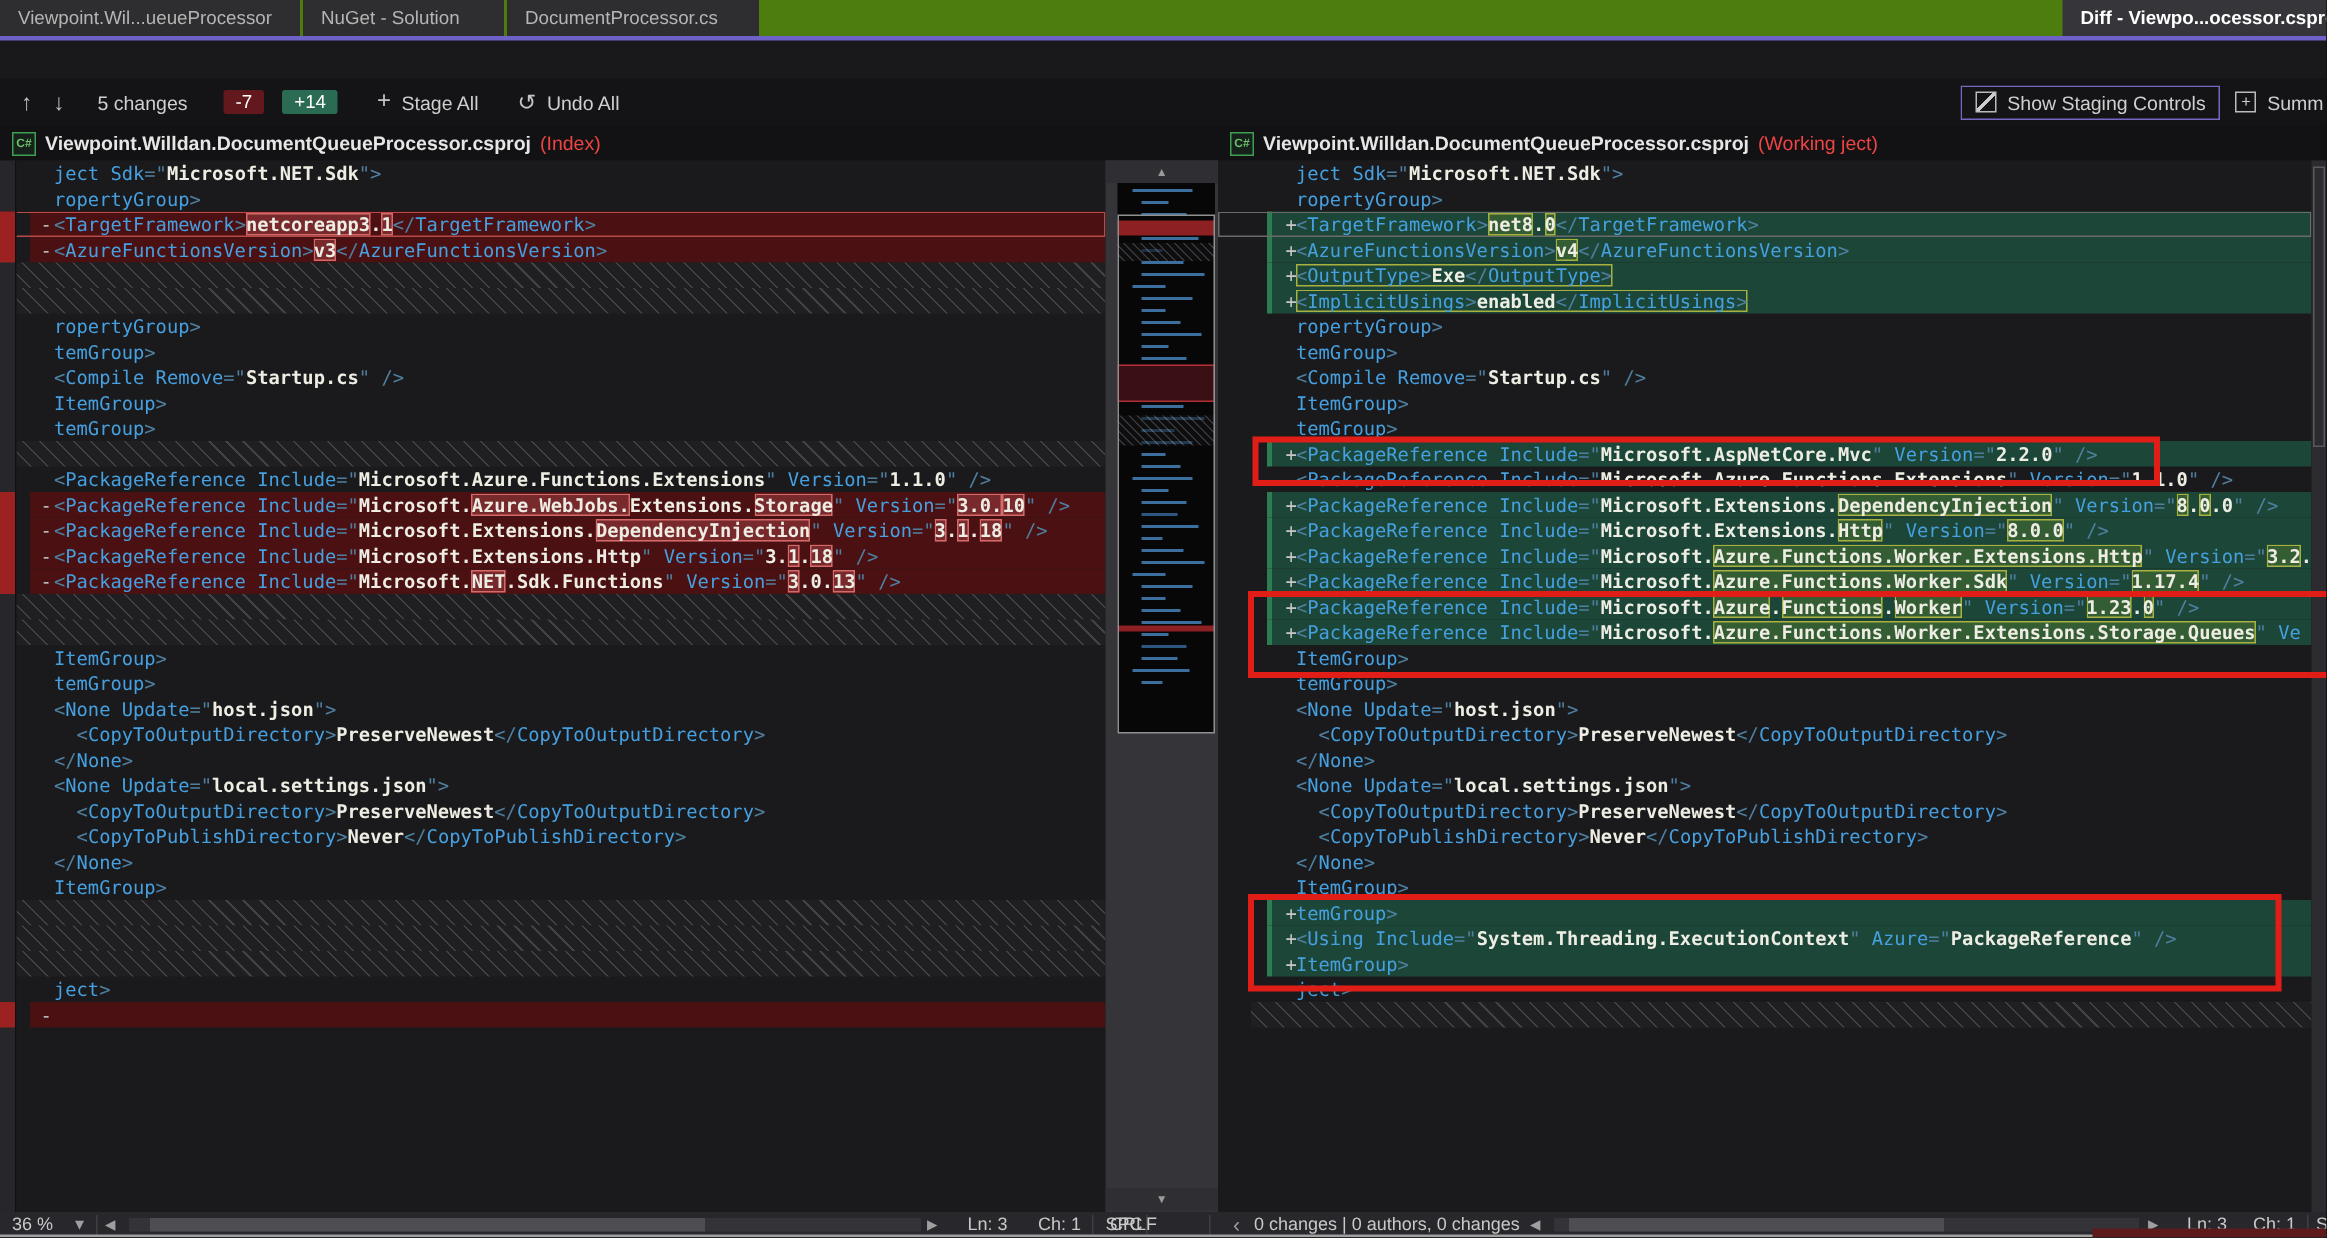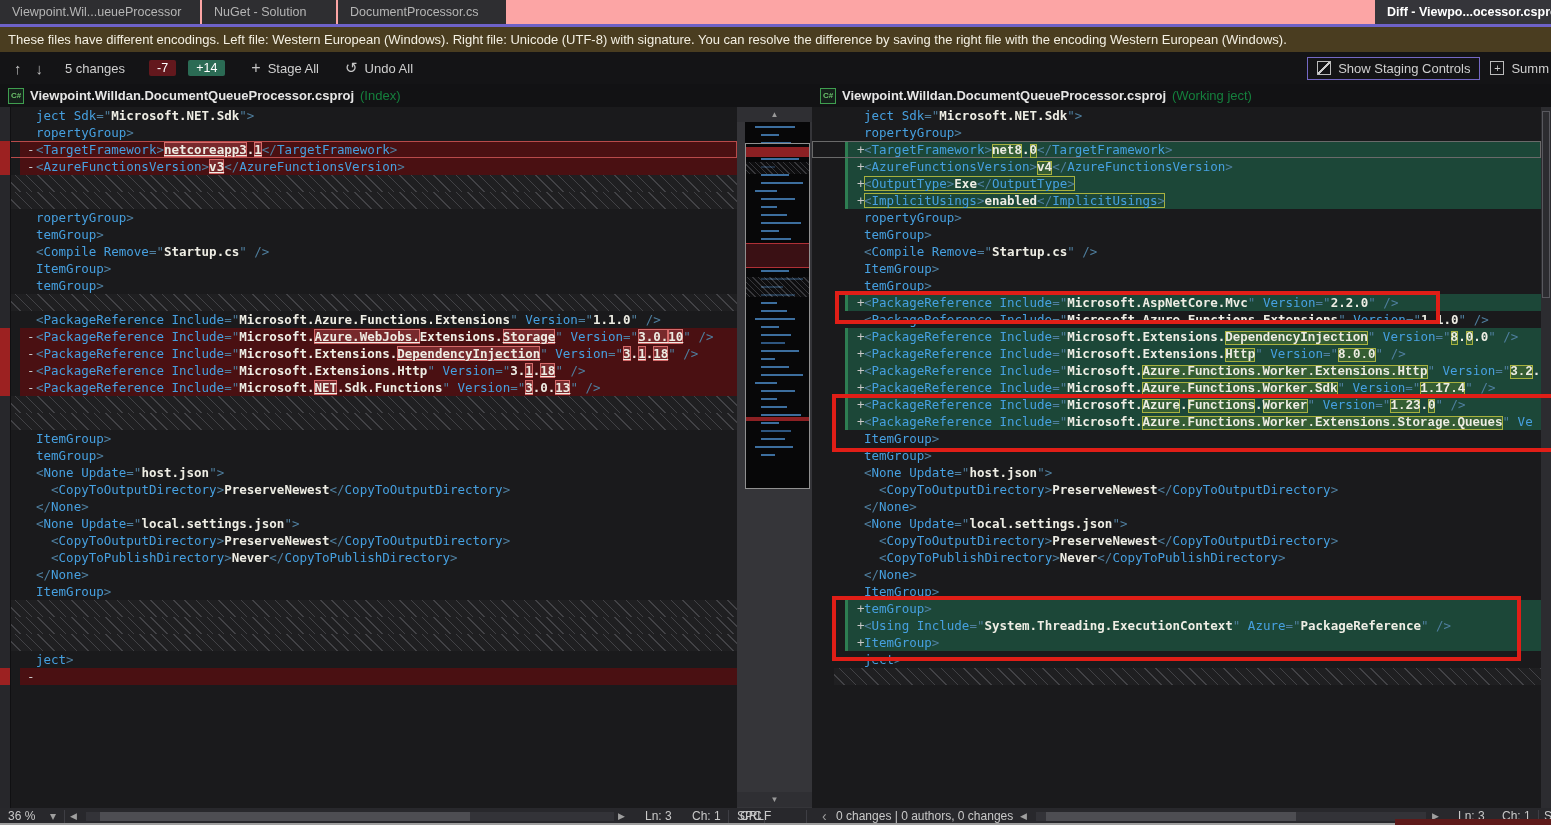--- a/index.html
+++ b/index.html
@@ -1,20 +1,20 @@
 <!DOCTYPE html>
 <html><head>
 <meta charset="utf-8">
 <style>
   html,body{margin:0;padding:0;background:#0d0d0d;}
   .screen{position:relative;width:1551px;height:825px;background:#19191b;overflow:hidden;
           font-family:"Liberation Sans",sans-serif;}
 
   
-  .tabbar{position:absolute;top:0;left:0;right:0;height:24px;background:#fca5a5;display:flex;}
+  .tabbar{position:absolute;top:0;left:0;right:0;height:24px;background:#4d7c0f;display:flex;}
   .tab{height:24px;line-height:24px;background:#2e2e31;color:#b5b5b5;font-size:12.5px;
        padding:0 12px;margin-right:2px;white-space:nowrap;overflow:hidden;cursor:default;}
   .tab.t1{width:176px}.tab.t2{width:110px}.tab.t3{width:144px}
   .tab-spacer{flex:1}
   .tab.active{background:#35353a;color:#ffffff;font-weight:bold;width:152px;margin-right:0;}
   .accent{position:absolute;top:24px;left:0;right:0;height:3px;background:#6e62c8;}
 
   
   .notice{position:absolute;top:27px;left:0;right:0;height:25px;background:#4a3d20;color:#f3efe2;
           font-size:13px;line-height:25px;padding-left:8px;white-space:nowrap;overflow:hidden;}
@@ -39,43 +39,43 @@
   .sum-btn{margin-left:0;margin-right:0;white-space:nowrap;}
 
   
   .header-band{position:absolute;top:84px;left:0;right:0;height:23px;background:#121214;}
   .pane{position:absolute;top:84px;height:724px;}
   .pane-left{left:0;width:737px;}
   .pane-right{left:812px;width:729px;}
   .pane-header{height:23px;display:flex;align-items:center;gap:6px;font-size:13px;color:#e6e6e6;
                padding-left:8px;position:relative;z-index:2;white-space:nowrap;}
   .fname{font-weight:bold;}
-  .fsuffix{color:#15803d;}
+  .fsuffix{color:#ef4444;}
   .csicon{width:14px;height:14px;border:1px solid #3f9e4f;color:#6cc26c;font-size:8px;font-weight:bold;
           display:flex;align-items:center;justify-content:center;background:#15211a;flex:0 0 auto;}
 
   .code{position:absolute;top:23px;left:0;right:0;bottom:0;overflow:hidden;background:#1a1a1c;
         font-family:"DejaVu Sans Mono","Liberation Mono",monospace;font-size:12.5px;}
   .row{height:17px;line-height:17px;white-space:pre;position:relative;}
   .pane-left  .row{padding-left:36px;}
   .pane-left  .row .pfx{position:absolute;left:27px;}
   .pane-right .row{padding-left:52px;}
   .pane-right .row .pfx{position:absolute;left:45px;}
   .pfx{color:#c8c8c8;}
   .t{color:#46a0e0;}
   .p{color:#4f7f9f;}
   .v{color:#eeede4;font-weight:bold;}
   .pane-left  .row.rem{background:linear-gradient(to right,transparent 20px,#4a1012 20px);}
   .pane-right .row.add{background:linear-gradient(to right,transparent 33px,#2e7d52 33px,#2e7d52 36px,#1c4738 36px);}
   .row.hatch::after{content:'';position:absolute;top:0;bottom:0;right:0;
         background:repeating-linear-gradient(45deg,#202022 0 7px,#49494d 7px 8px);opacity:.85;}
   .pane-left  .row.hatch::after{left:10px;}
   .pane-right .row.hatch::after{left:22px;}
-  .rem .bx{box-shadow:inset 0 0 0 1px #d56a6a;background:#77292c;text-decoration:underline;}
-  .add .bx{box-shadow:inset 0 0 0 1px #a8b13f;background:#355d33;font-family:Liberation Mono, monospace;}
+  .rem .bx{box-shadow:inset 0 0 0 1px #d56a6a;background:#77292c;}
+  .add .bx{box-shadow:inset 0 0 0 1px #a8b13f;background:#355d33;}
   .fbox{box-shadow:inset 0 0 0 1px #a8b13f;}
   .pane-left  .row.cur{box-shadow:inset 0 0 0 1px #b84a4a;}
   .pane-right .row.cur{box-shadow:inset 0 0 0 1px #6a6a6a;}
 
   
   .gutter{position:absolute;top:23px;left:0;width:10px;bottom:0;background:#27272b;
           border-right:1px solid #101012;z-index:3;}
   .gm{position:absolute;left:0;width:10px;background:#9c2121;}
   .gm1{top:34px;height:34px}.gm2{top:221px;height:68px}.gm3{top:561px;height:17px}
 
@@ -123,21 +123,20 @@
 
   <div class="tabbar">
     <div class="tab t1"><span>Viewpoint.Wil...ueueProcessor</span></div>
     <div class="tab t2"><span>NuGet - Solution</span></div>
     <div class="tab t3"><span>DocumentProcessor.cs</span></div>
     <div class="tab-spacer"></div>
     <div class="tab active"><span>Diff - Viewpo...ocessor.csproj</span></div>
   </div>
   <div class="accent"></div>
 
-  <div class="notice"><span>These files have different encodings. Left file: Western European (Windows). Right file: Unicode (UTF-8) with signature. You can resolve the difference by saving the right file with the encoding Western European (Windows).</span></div>
 
   <div class="toolbar">
     <span class="tb-icon">↑</span>
     <span class="tb-icon">↓</span>
     <span class="tb-text">5 changes</span>
     <span class="badge rem">-7</span>
     <span class="badge add">+14</span>
     <span class="tb-btn">
       <span class="plus">+</span>
       <span>Stage All</span>

